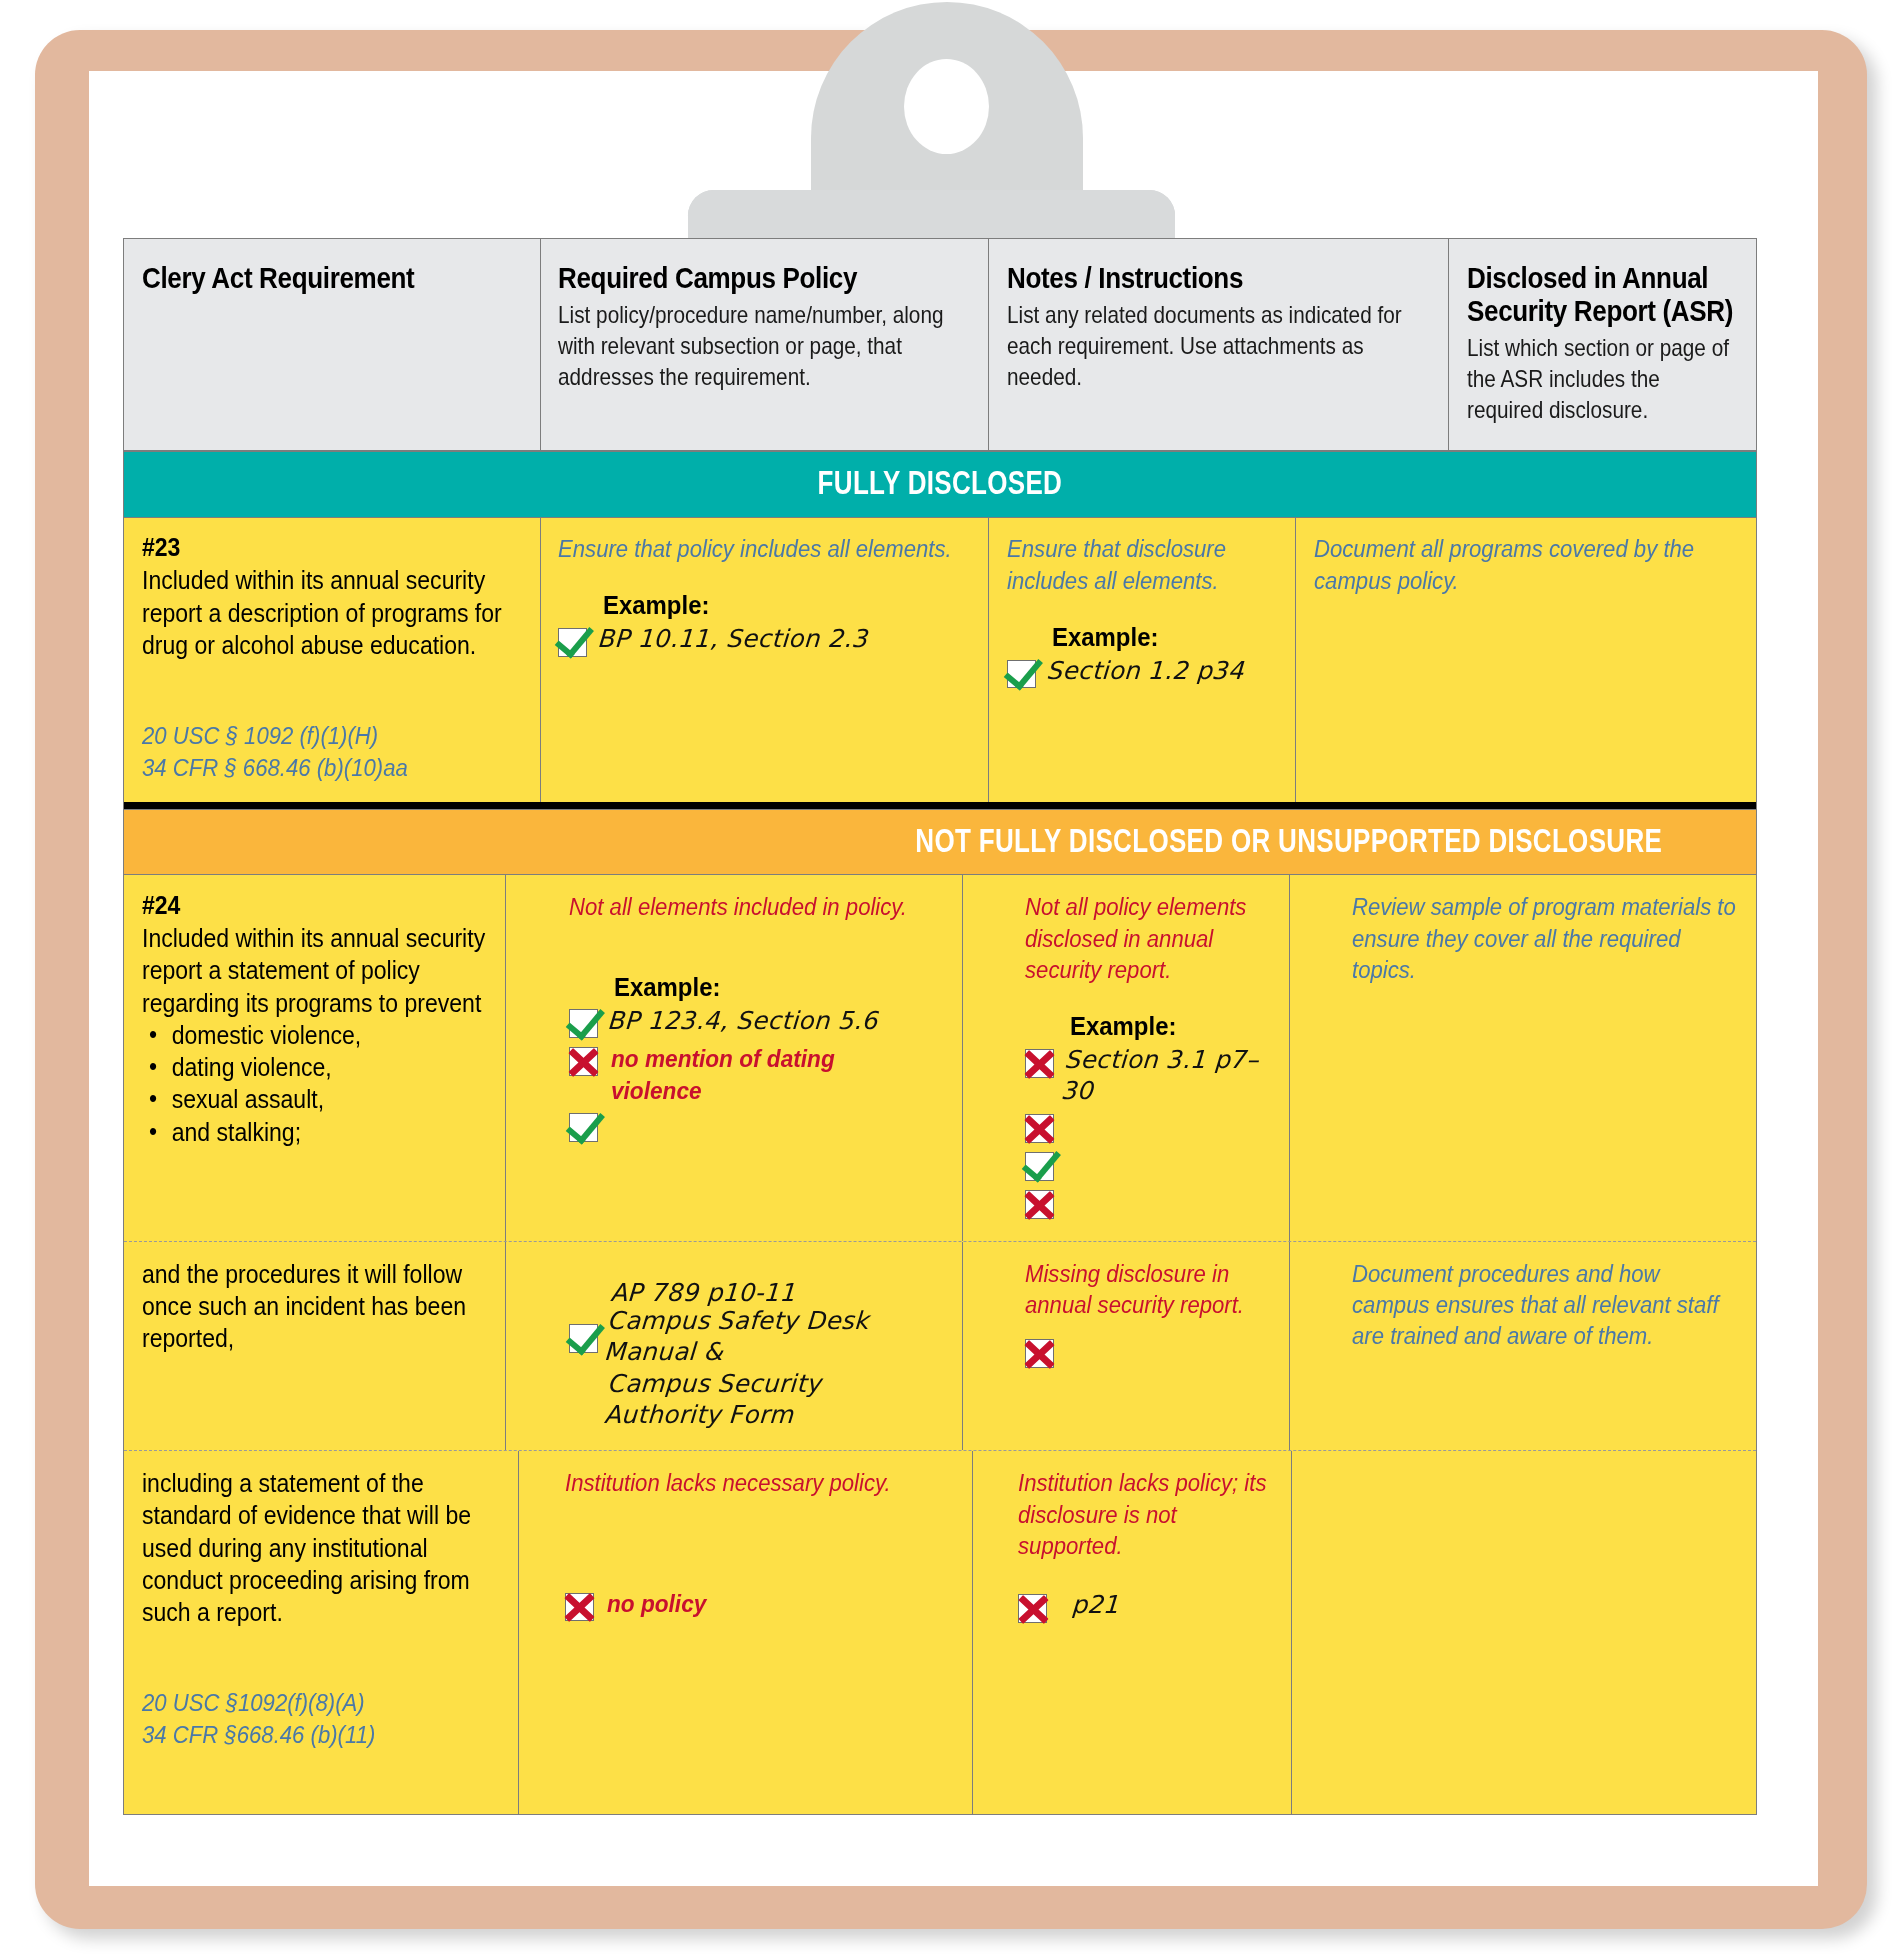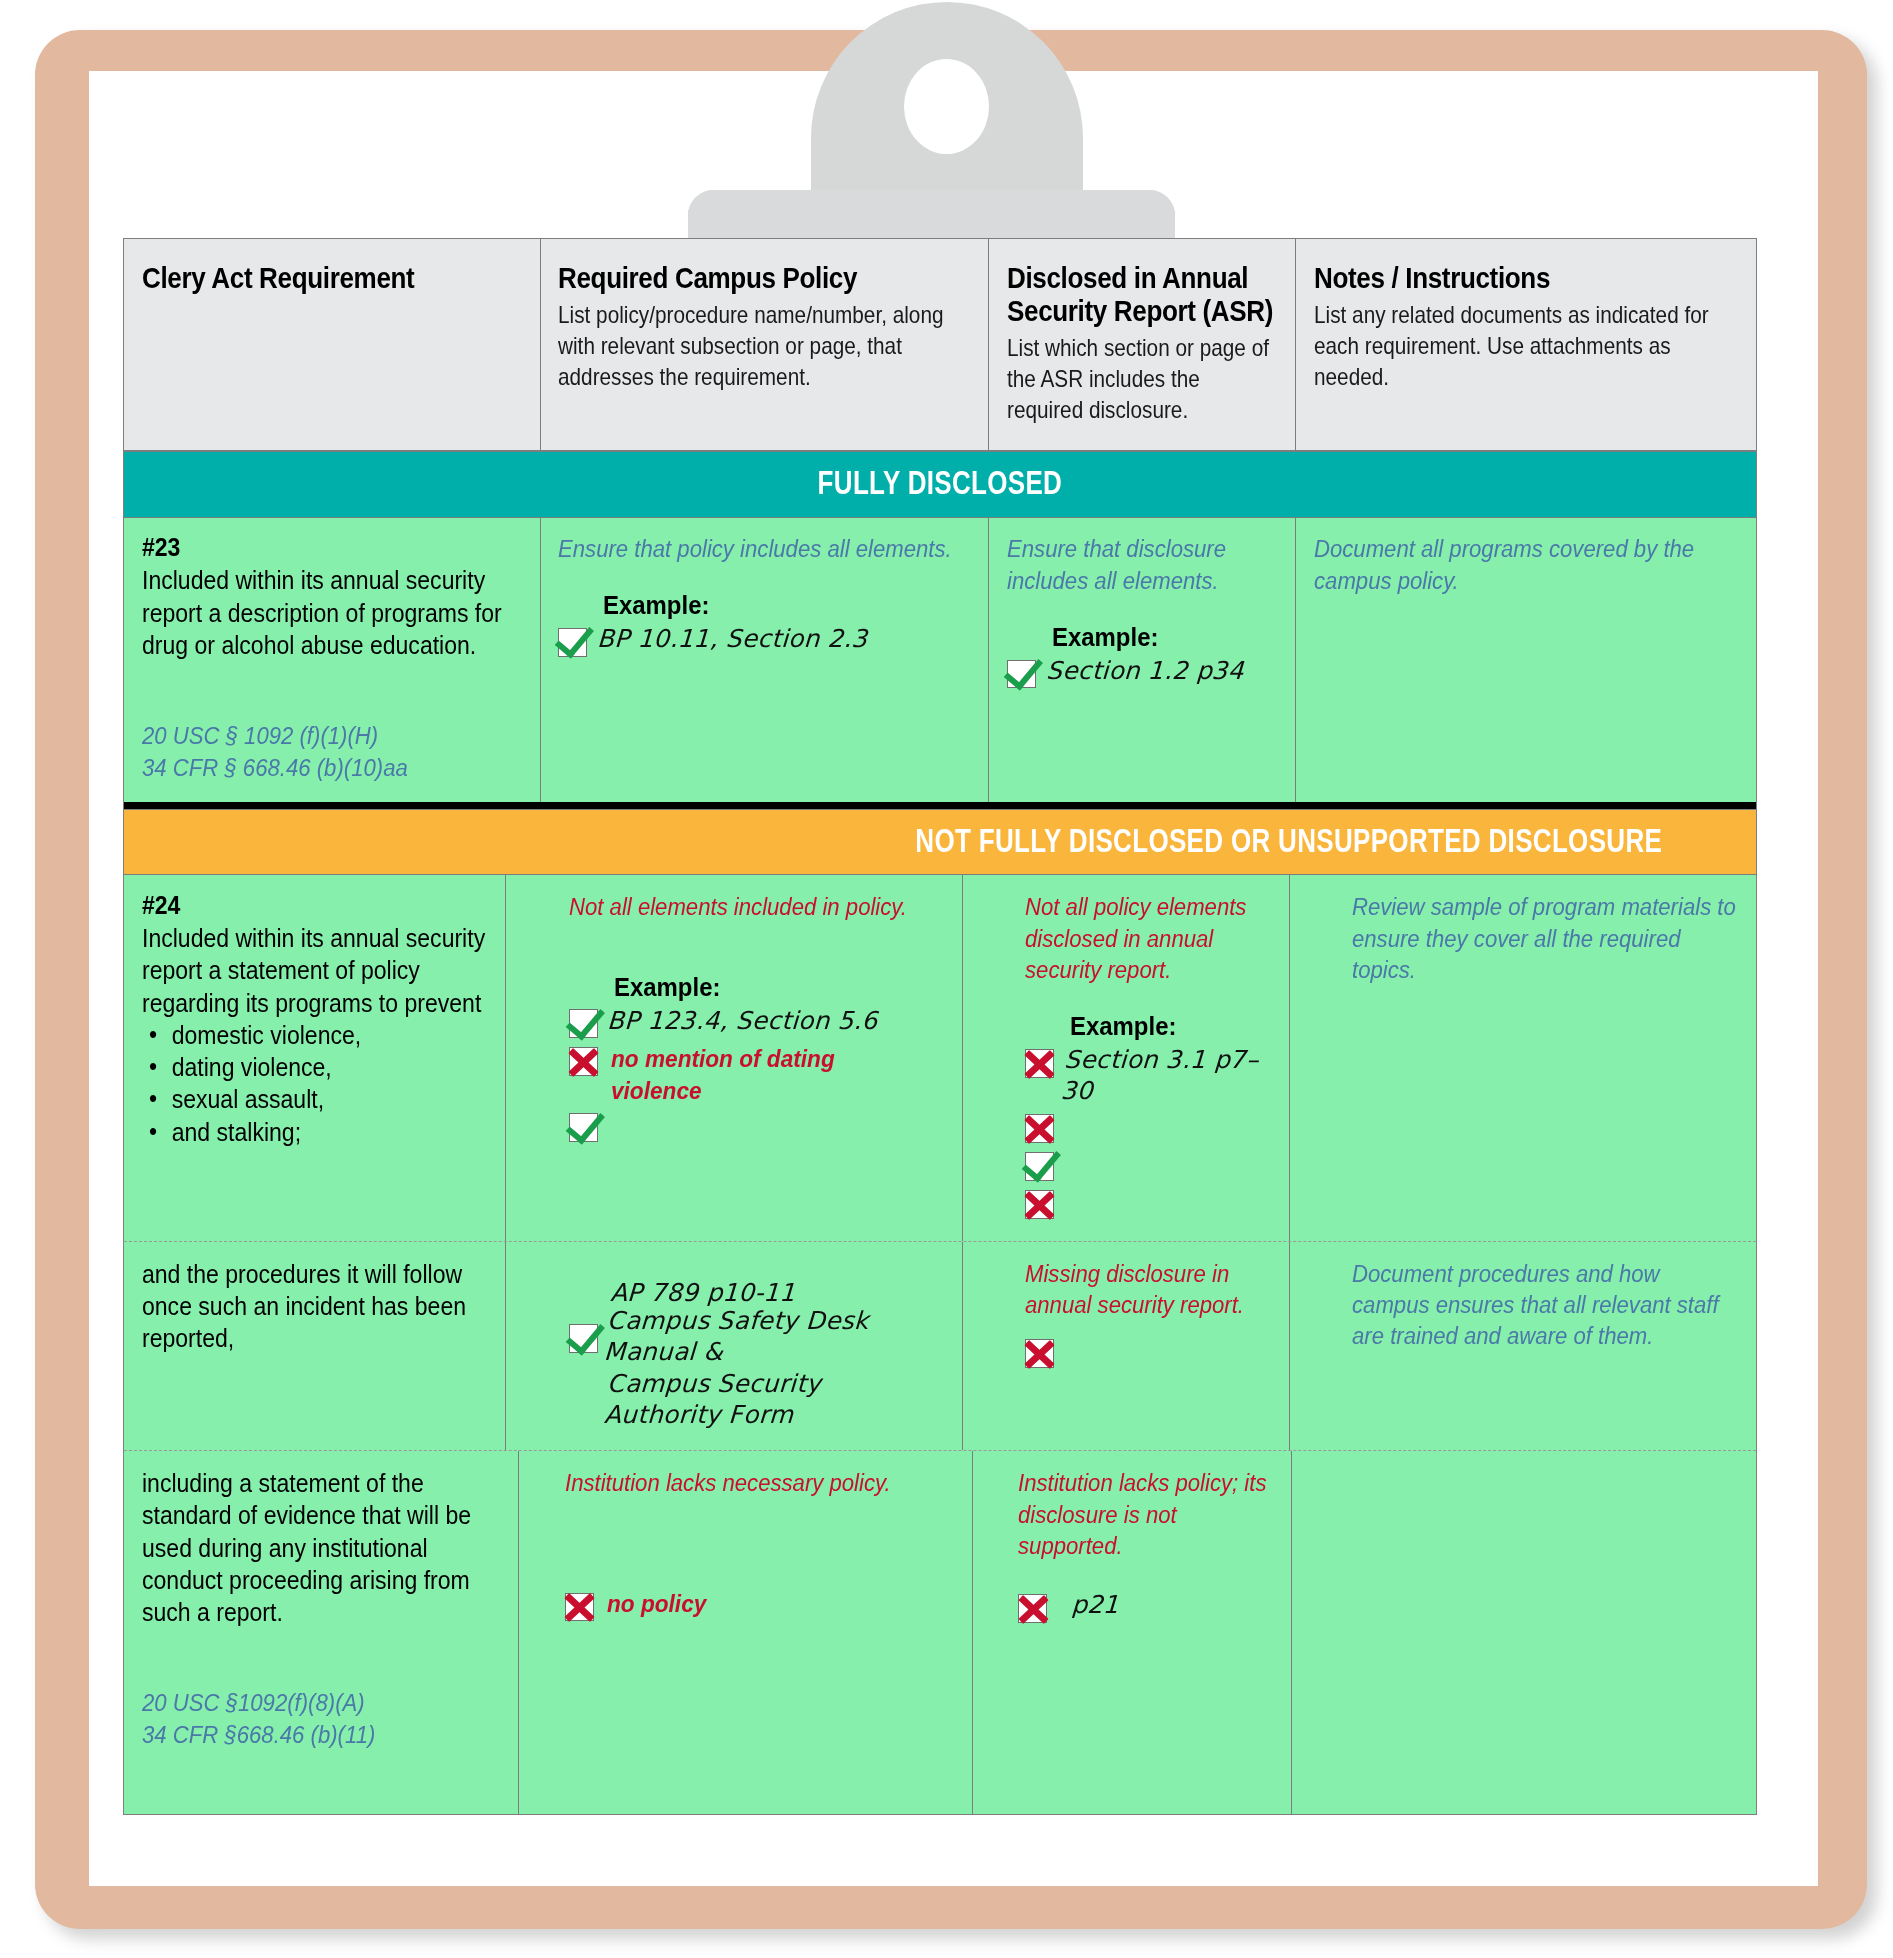--- a/index.html
+++ b/index.html
@@ -48,21 +48,21 @@
     border-radius:25.6px 25.6px 0 0;
   }
 
   
   #table{
     position:absolute;
     left:123px; top:238px;
     width:1634px;
     border:1px solid #7d7d7d;
     box-sizing:border-box;
-    background:#86efac;
+    background:#fde047;
   }
   .row{display:flex; width:100%;}
   .cell{
     box-sizing:border-box;
     border-right:1px solid #7d7d7d;
     padding:15.8px 17.7px 17.7px 17.7px;
     position:relative;
   }
   .cell:last-child{border-right:none;}
   .c1{width:417px;}
@@ -183,28 +183,28 @@
 <div id="table">
 
   <div class="row hdr">
     <div class="cell c1">
       <div class="hdr-title">Clery Act Requirement</div>
     </div>
     <div class="cell c2">
       <div class="hdr-title">Required Campus Policy</div>
       <div class="hdr-sub">List policy/procedure name/number, along with relevant subsection or page, that addresses the requirement.</div>
     </div>
+    <div class="cell c4">
+      <div class="hdr-title">Notes / Instructions</div>
+      <div class="hdr-sub">List any related documents as indicated for each requirement. Use attachments as needed.</div>
+    </div>
     <div class="cell c3">
       <div class="hdr-title">Disclosed in Annual</div>
       <div class="hdr-title">Security Report (ASR)</div>
       <div class="hdr-sub">List which section or page of the ASR includes the required disclosure.</div>
-    </div>
-    <div class="cell c4">
-      <div class="hdr-title">Notes / Instructions</div>
-      <div class="hdr-sub">List any related documents as indicated for each requirement. Use attachments as needed.</div>
     </div>
   </div>
 
   <div class="banner banner-teal">
     <span>FULLY DISCLOSED</span>
   </div>
 
   <div class="row body-row">
     <div class="cell c1">
       <div class="reqnum">#23</div>

